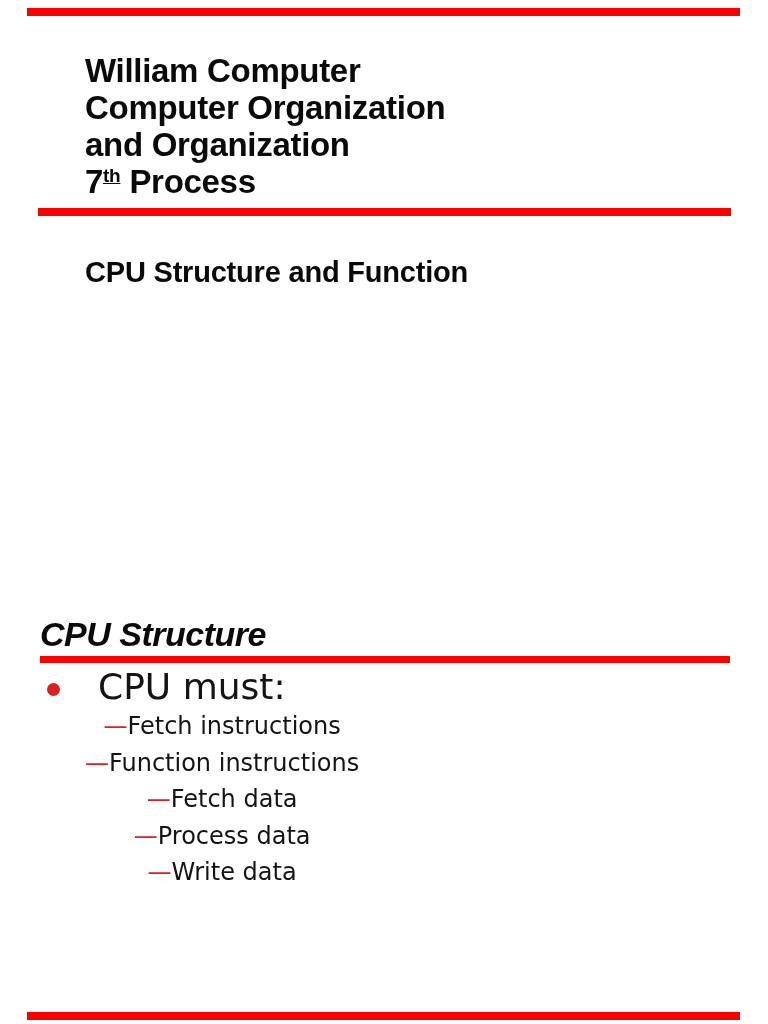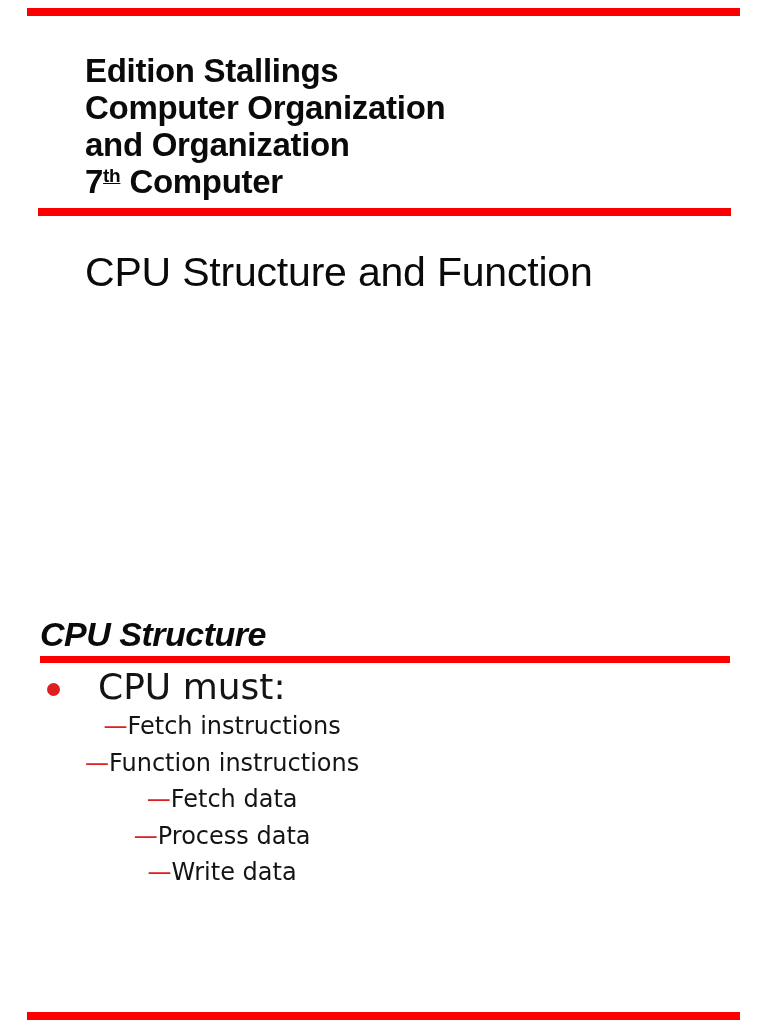--- a/index.html
+++ b/index.html
@@ -44,22 +44,22 @@
   }
   .edition-word { margin-left: 9px; }
 
   .rule { position: absolute; background: var(--rule-red, #fb0000); }
   .rule-title { left: 38px; top: 208px; width: 693px; height: 8px; }
 
   .subtitle {
     position: absolute;
     left: 85px;
     top: 254px;
-    font-size: 41px;
-    font-weight: normal;
+    font-size: 29px;
+    font-weight: bold;
     letter-spacing: -0.2px;
     line-height: 36px;
     color: var(--text-black, #0a0a0a);
   }
 
   
   .section-heading {
     position: absolute;
     left: 40px;
     top: 617px;
@@ -104,24 +104,24 @@
   .dash { color: var(--accent-red, #dc2020); }
 </style>
 </head>
 <body>
 
 <div class="page">
 
   <div class="peek-rule peek-top"></div>
 
   <div class="title-block">
-    <span class="title-line">Edition Stallings</span>
+    <span class="title-line">William Computer</span>
     <span class="title-line">Computer Organization</span>
     <span class="title-line">and Organization</span>
-    <span class="title-line"><span>7</span><span class="edition-sup">th</span><span class="edition-word">Computer</span></span>
+    <span class="title-line"><span>7</span><span class="edition-sup">th</span><span class="edition-word">Process</span></span>
   </div>
 
   <div class="rule rule-title"></div>
 
   <div class="subtitle">CPU Structure and Function</div>
 
   <div class="section-heading">CPU Structure</div>
   <div class="rule rule-section"></div>
 
   <span class="bullet-dot"></span>

